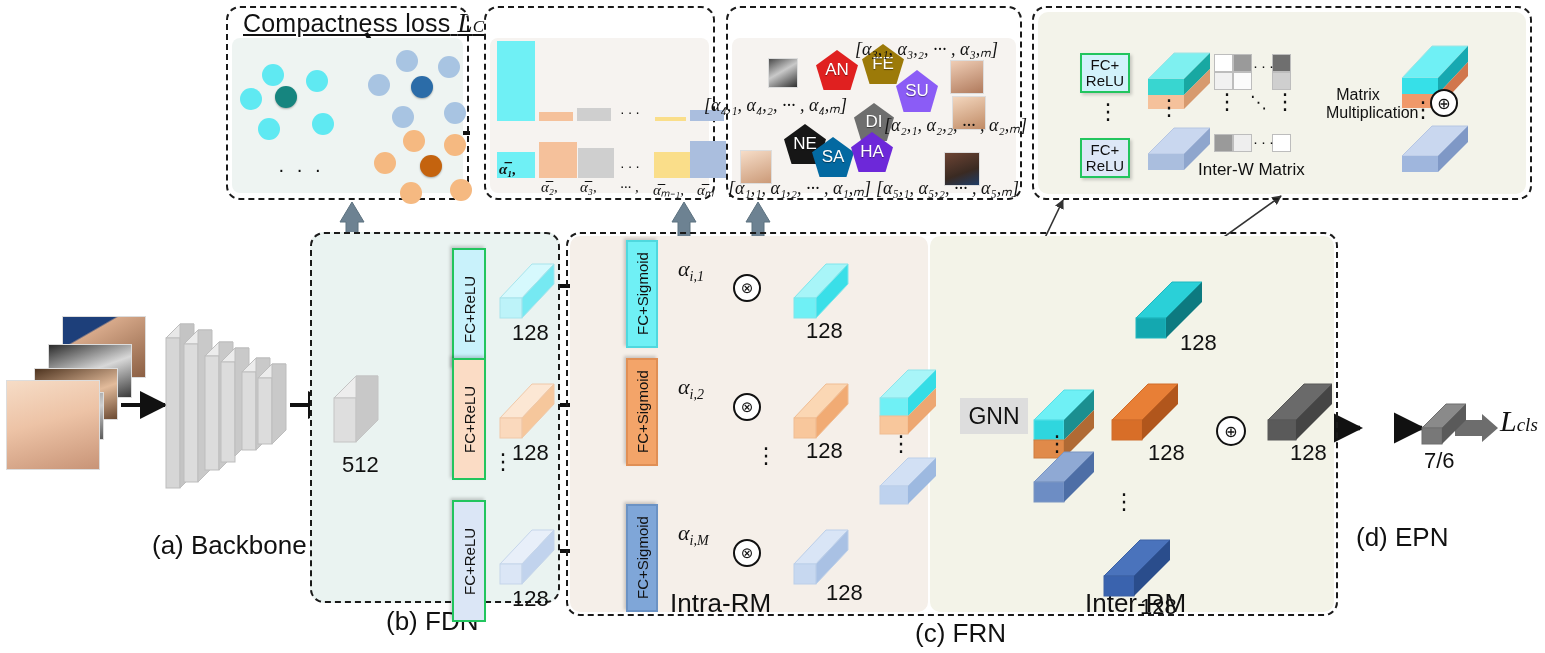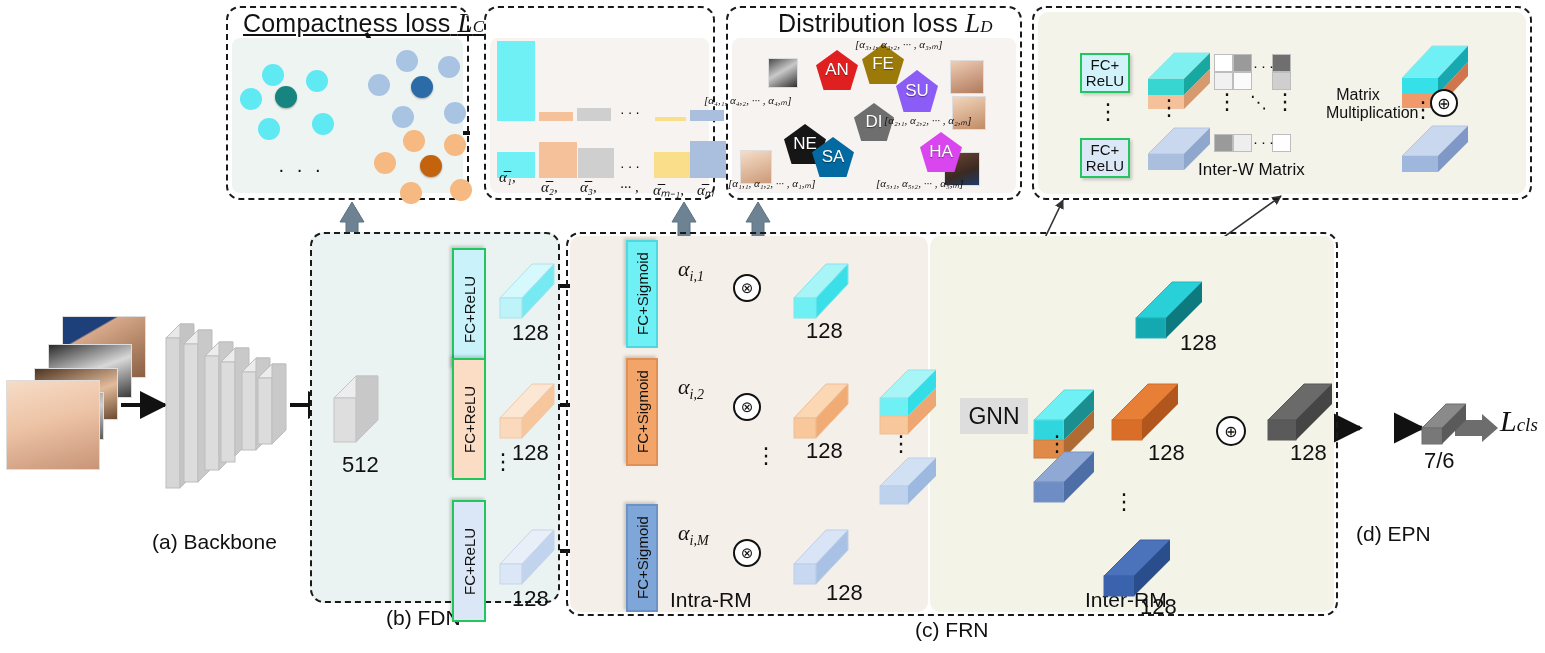--- a/index.html
+++ b/index.html
@@ -3,32 +3,32 @@
 <meta charset="utf-8">
 <style>
   html,body{margin:0;padding:0;background:#fff;}
   body{width:1545px;height:653px;font-family:"Liberation Sans",sans-serif;color:#111;}
   #root{position:relative;width:1545px;height:653px;overflow:hidden;}
   .abs{position:absolute;}
   .dashbox{position:absolute;border:2px dashed #1a1a1a;border-radius:14px;box-sizing:border-box;}
   .ttl{position:absolute;white-space:nowrap;font-size:25px;letter-spacing:.2px;}
   .lbl{position:absolute;white-space:nowrap;}
   .num{position:absolute;white-space:nowrap;font-size:22px;color:#111;}
-  .cap{position:absolute;white-space:nowrap;font-size:21px;color:#111;}
+  .cap{position:absolute;white-space:nowrap;font-size:26px;color:#111;}
   .scr{font-family:"Liberation Serif",serif;font-style:italic;font-size:27px;}
   .scr .sub{font-size:17px;font-style:italic;}
   svg{position:absolute;left:0;top:0;overflow:visible;}
   .fcbox{position:absolute;box-sizing:border-box;border:2px solid #22c55e;display:flex;align-items:center;justify-content:center;
          font-size:15px;color:#111;box-shadow:2px 2px 3px rgba(0,0,0,.18);}
   .vert{writing-mode:vertical-rl;transform:rotate(180deg);}
   .alpha{position:absolute;font-family:"Liberation Serif",serif;font-style:italic;font-size:22px;}
   .alpha .sb{font-size:14px;}
   .pent{position:absolute;display:flex;align-items:center;justify-content:center;color:#fff;font-size:17px;
         clip-path:polygon(50% 0%,100% 38%,82% 100%,18% 100%,0% 38%);text-shadow:0 1px 1px rgba(0,0,0,.45);}
-  .bracket{position:absolute;font-family:"Liberation Serif",serif;font-style:italic;white-space:nowrap;font-size:11px;}
+  .bracket{position:absolute;font-family:"Liberation Serif",serif;font-style:italic;white-space:nowrap;font-size:18px;}
   .face{position:absolute;background-size:cover;border:1px solid #ddd;}
   .barlbl{position:absolute;font-family:"Liberation Serif",serif;font-style:italic;font-size:15px;white-space:nowrap;}
   .dots3{position:absolute;font-size:20px;letter-spacing:3px;color:#111;}
   .vdots{position:absolute;font-size:22px;line-height:8px;color:#111;text-align:center;}
   .matcell{position:absolute;box-sizing:border-box;border:1px solid #bdbdbd;}
 </style>
 </head>
 <body>
 
 <div id="root">
@@ -246,30 +246,29 @@
   <div class="abs" style="left:690px;top:110px;width:34px;height:11px;background:#aabede;"></div>
   <div class="dots3" style="left:620px;top:104px;font-size:14px;">···</div>
 
   <div class="abs" style="left:497px;top:152px;width:38px;height:26px;background:#6ff0f5;"></div>
   <div class="abs" style="left:539px;top:142px;width:38px;height:36px;background:#f5c19b;"></div>
   <div class="abs" style="left:578px;top:148px;width:36px;height:30px;background:#cfcfcf;"></div>
   <div class="abs" style="left:654px;top:152px;width:36px;height:26px;background:#fade8a;"></div>
   <div class="abs" style="left:690px;top:141px;width:36px;height:37px;background:#aabede;"></div>
   <div class="dots3" style="left:620px;top:158px;font-size:14px;">···</div>
 
-  <div class="barlbl" style="left:499px;top:169px;">α̅₁,</div>
+  <div class="barlbl" style="left:499px;top:161px;font-weight:bold;">α̅₁,</div>
   <div class="barlbl" style="left:541px;top:179px;">α̅₂,</div>
   <div class="barlbl" style="left:580px;top:179px;">α̅₃,</div>
   <div class="barlbl" style="left:620px;top:179px;">··· ,</div>
   <div class="barlbl" style="left:653px;top:179px;">α̅ₘ₋₁,</div>
   <div class="barlbl" style="left:697px;top:179px;font-style:italic;">α̅ₘ</div>
 
   <div class="dashbox" style="left:726px;top:6px;width:296px;height:194px;"></div>
   <div class="abs" style="left:732px;top:38px;width:284px;height:155px;background:#f6f3f0;border-radius:8px;"></div>
-  <div class="ttl" style="left:778px;top:8px;"><span>Distribution loss</span> <span class="scr"><span>L</span><span class="sub">D</span></span></div>
 
   <div class="face" style="left:768px;top:58px;width:28px;height:28px;background:linear-gradient(150deg,#4a4a4a,#c9c9c9 45%,#2f2f2f);"></div>
   <div class="face" style="left:950px;top:60px;width:32px;height:32px;background:linear-gradient(160deg,#efcdb5,#b07a5c);"></div>
   <div class="face" style="left:952px;top:96px;width:32px;height:32px;background:linear-gradient(160deg,#f3d6bd,#c08b66);"></div>
   <div class="face" style="left:740px;top:150px;width:30px;height:32px;background:linear-gradient(160deg,#f6ddc8,#cb9a78);"></div>
   <div class="face" style="left:944px;top:152px;width:34px;height:32px;background:linear-gradient(160deg,#6d4434,#3a2a22 60%,#1f3c66);"></div>
 
   <div class="pent" style="left:816px;top:50px;width:42px;height:40px;background:#e02020;">
       <span>AN</span>
     </div>
@@ -281,21 +280,21 @@
     </div>
   <div class="pent" style="left:854px;top:103px;width:40px;height:38px;background:#6e6e6e;">
       <span>DI</span>
     </div>
   <div class="pent" style="left:784px;top:124px;width:42px;height:40px;background:#161616;">
       <span>NE</span>
     </div>
   <div class="pent" style="left:812px;top:137px;width:42px;height:40px;background:#0369a1;">
       <span>SA</span>
     </div>
-  <div class="pent" style="left:920px;top:132px;width:42px;height:40px;background:#d946ef;">
+  <div class="pent" style="left:851px;top:132px;width:42px;height:40px;background:#6d28d9;">
       <span>HA</span>
     </div>
 
   <div class="bracket" style="left:855px;top:36px;">[α₃,₁, α₃,₂, ··· , α₃,ₘ]</div>
   <div class="bracket" style="left:704px;top:92px;">[α₄,₁, α₄,₂, ··· , α₄,ₘ]</div>
   <div class="bracket" style="left:884px;top:112px;">[α₂,₁, α₂,₂, ··· , α₂,ₘ]</div>
   <div class="bracket" style="left:728px;top:175px;">[α₁,₁, α₁,₂, ··· , α₁,ₘ]</div>
   <div class="bracket" style="left:876px;top:175px;">[α₅,₁, α₅,₂, ··· , α₅,ₘ]</div>
 
   <div class="dashbox" style="left:1032px;top:6px;width:500px;height:194px;"></div>

